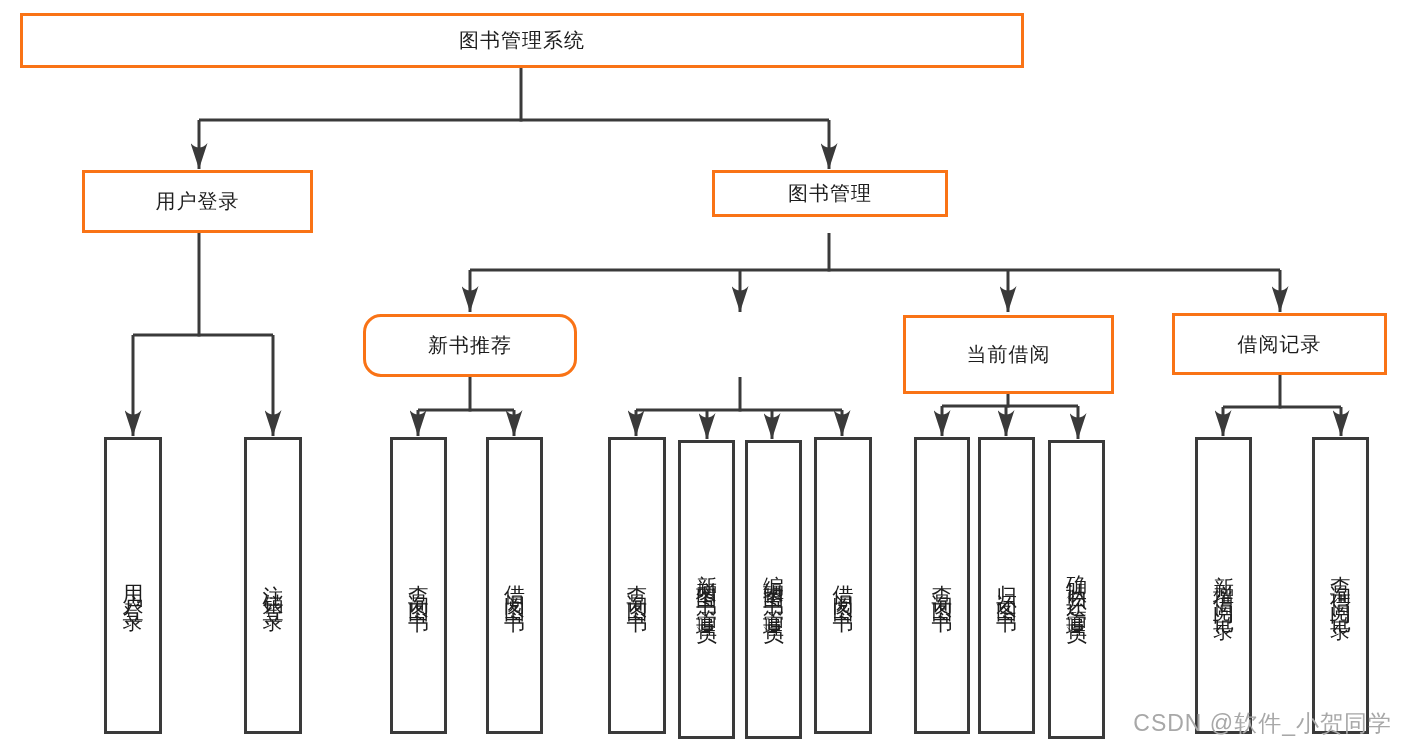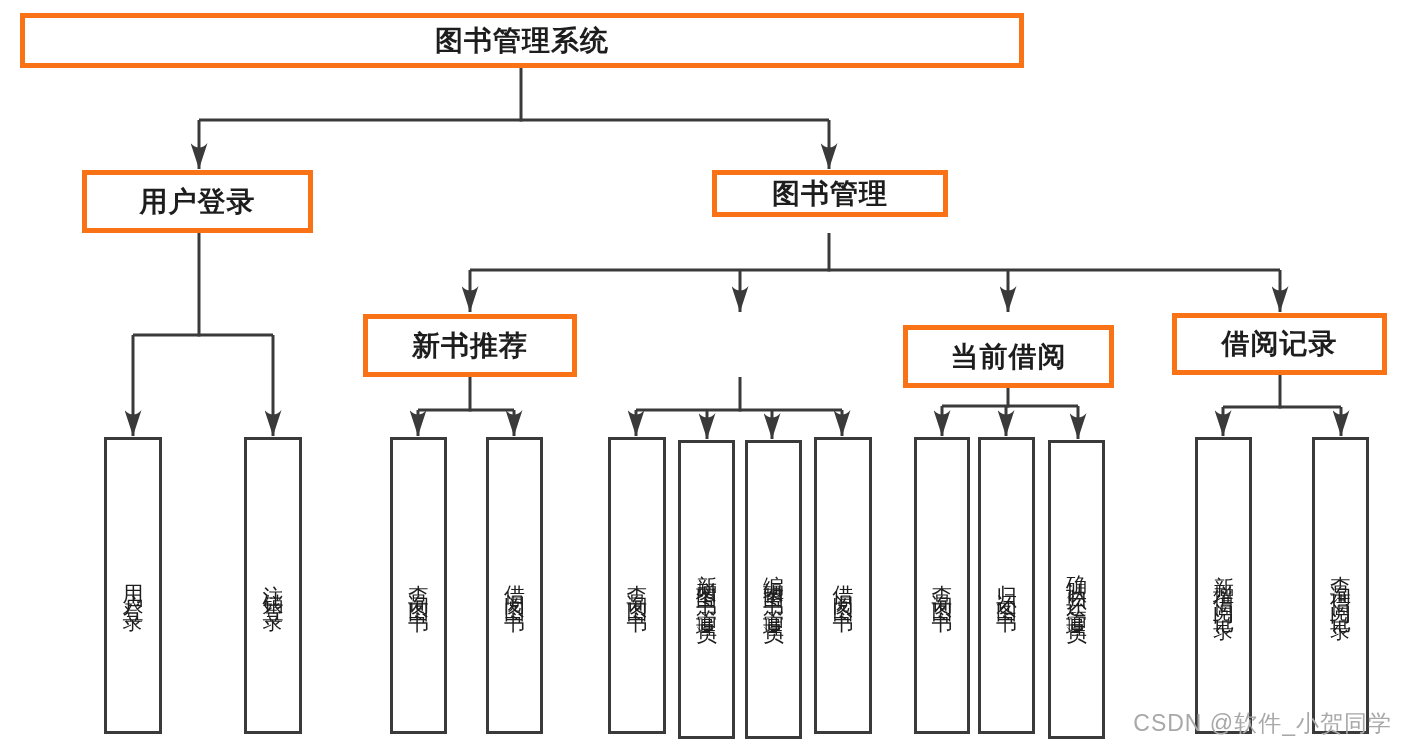--- a/index.html
+++ b/index.html
@@ -6,25 +6,24 @@
   #canvas{
     position:relative;
     width:1405px;height:747px;
     background:#ffffff;
     font-family:"Liberation Sans","DejaVu Sans",sans-serif;
     overflow:hidden;
   }
   #connectors{position:absolute;left:0;top:0;width:1405px;height:747px;}
   .hbox{
     position:absolute;box-sizing:border-box;
-    background:#ffffff;border:5px solid #f97316;
+    background:#ffffff;border:3px solid #f97316;
     display:flex;align-items:center;justify-content:center;
-    font-size:28px;color:#1d1d1d;letter-spacing:1px;
+    font-size:20px;color:#1d1d1d;letter-spacing:1px;
     z-index:2;
-    font-weight:bold;
   }
   .vbox{
     position:absolute;box-sizing:border-box;
     background:#ffffff;border:3px solid #3a3a3a;
     display:flex;align-items:center;justify-content:center;
     writing-mode:vertical-rl;text-orientation:mixed;
     font-size:21px;color:#1d1d1d;letter-spacing:9px;
     z-index:2;
   }
   #watermark{
@@ -86,22 +85,22 @@
       <line x1="1223" y1="407" x2="1223" y2="436" marker-end="url(#arrow)"></line>
       <line x1="1341" y1="407" x2="1341" y2="436" marker-end="url(#arrow)"></line>
     </g>
   </svg>
 
   <div class="hbox" style="left:20px;top:13px;width:1004px;height:55px;">图书管理系统</div>
 
   <div class="hbox" style="left:82px;top:170px;width:231px;height:63px;">用户登录</div>
   <div class="hbox" style="left:712px;top:170px;width:236px;height:47px;">图书管理</div>
 
-  <div class="hbox" style="left:363px;top:314px;width:214px;height:63px;">新书推荐</div>
-  <div class="hbox" style="left:903px;top:325px;width:211px;height:63px;">当前借阅</div>
+  <div class="hbox" style="left:363px;top:314px;width:214px;height:63px;border-radius:18px;">新书推荐</div>
+  <div class="hbox" style="left:903px;top:315px;width:211px;height:79px;">当前借阅</div>
   <div class="hbox" style="left:1172px;top:313px;width:215px;height:62px;">借阅记录</div>
 
   <div class="vbox" style="left:104px;top:437px;width:58px;height:297px;">用户登录</div>
   <div class="vbox" style="left:244px;top:437px;width:58px;height:297px;">注销登录</div>
 
   <div class="vbox" style="left:390px;top:437px;width:57px;height:297px;">查询图书</div>
   <div class="vbox" style="left:486px;top:437px;width:57px;height:297px;">借阅图书</div>
 
   <div class="vbox" style="left:608px;top:437px;width:58px;height:297px;">查询图书</div>
   <div class="vbox" style="left:678px;top:440px;width:57px;height:299px;letter-spacing:7px;">新增图书（管理员）</div>

